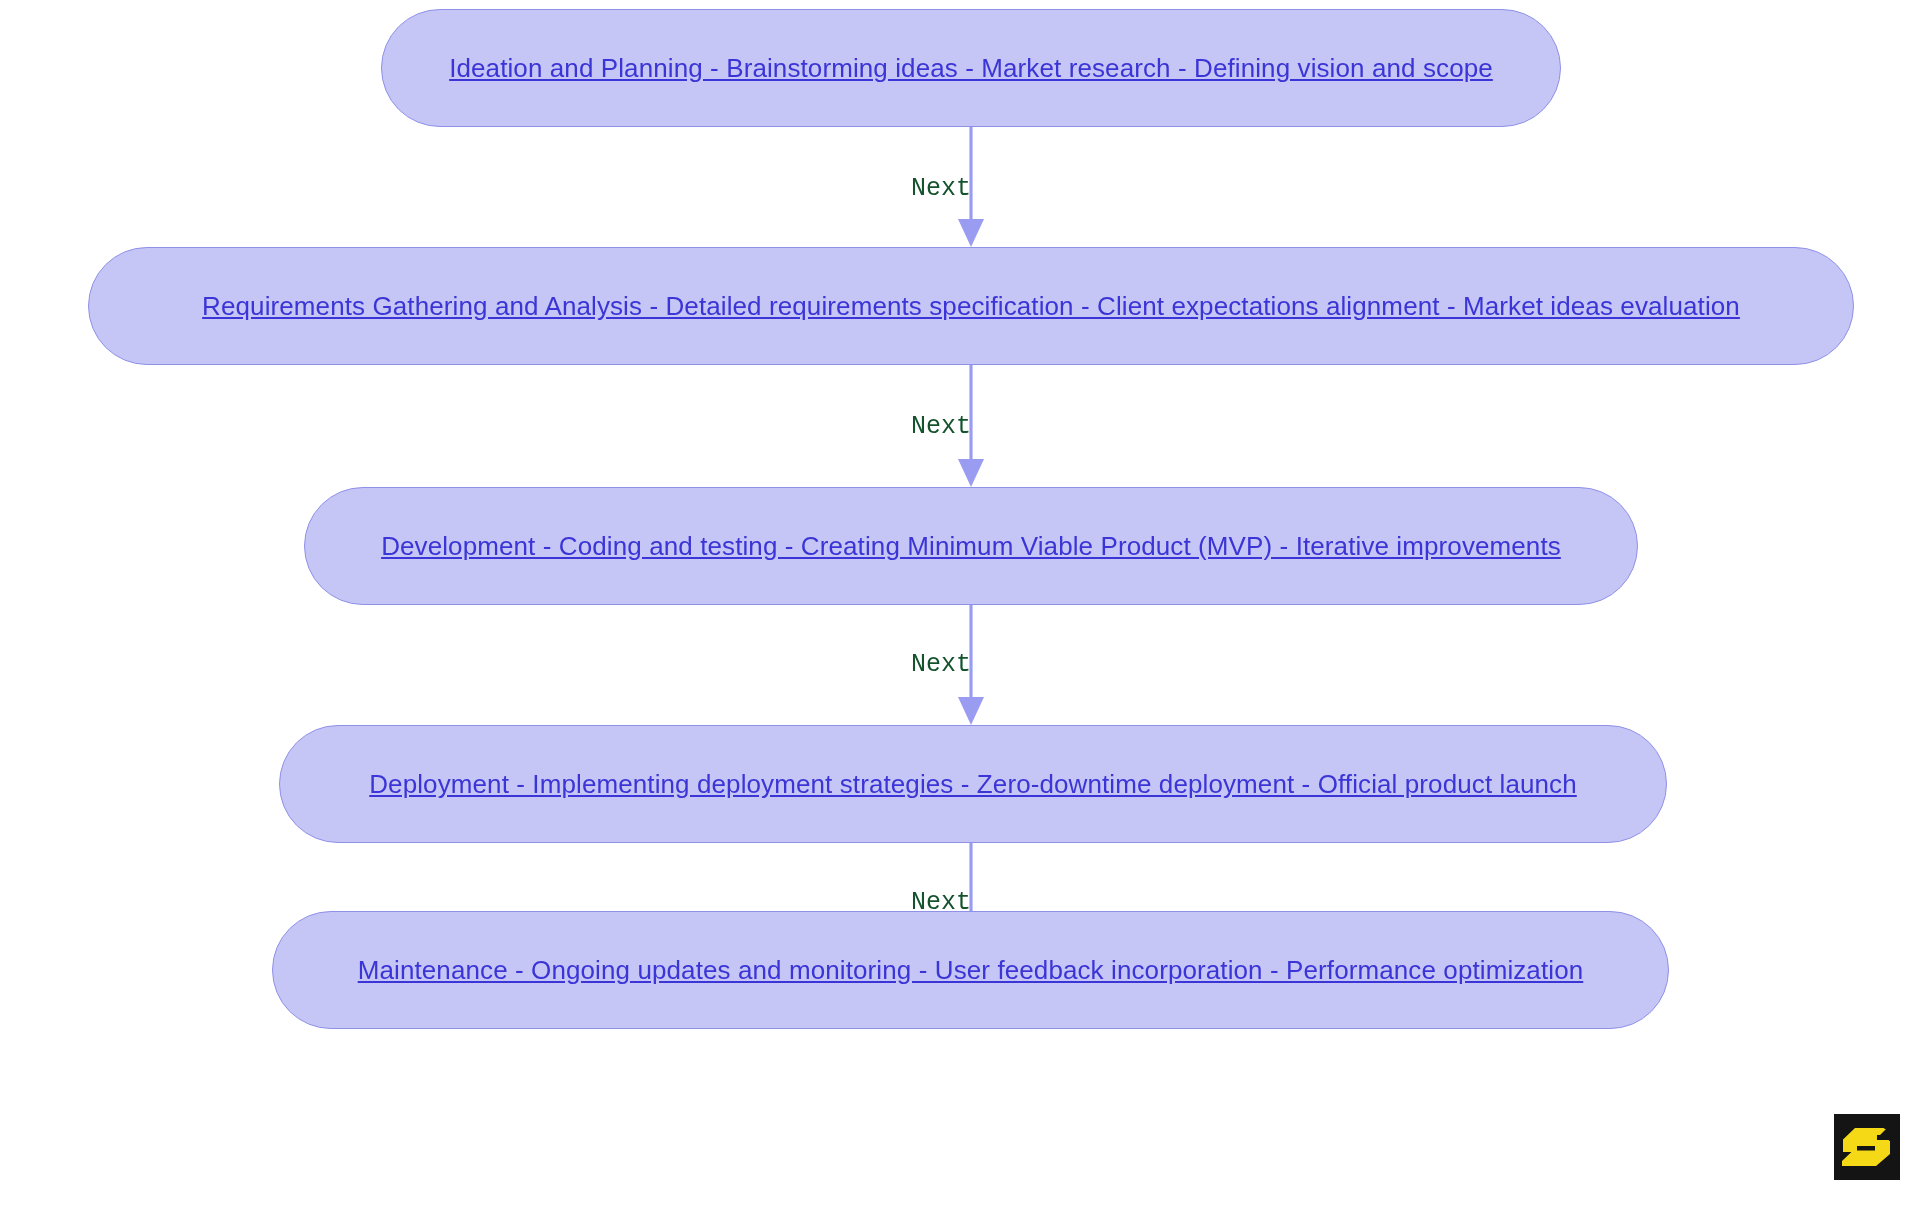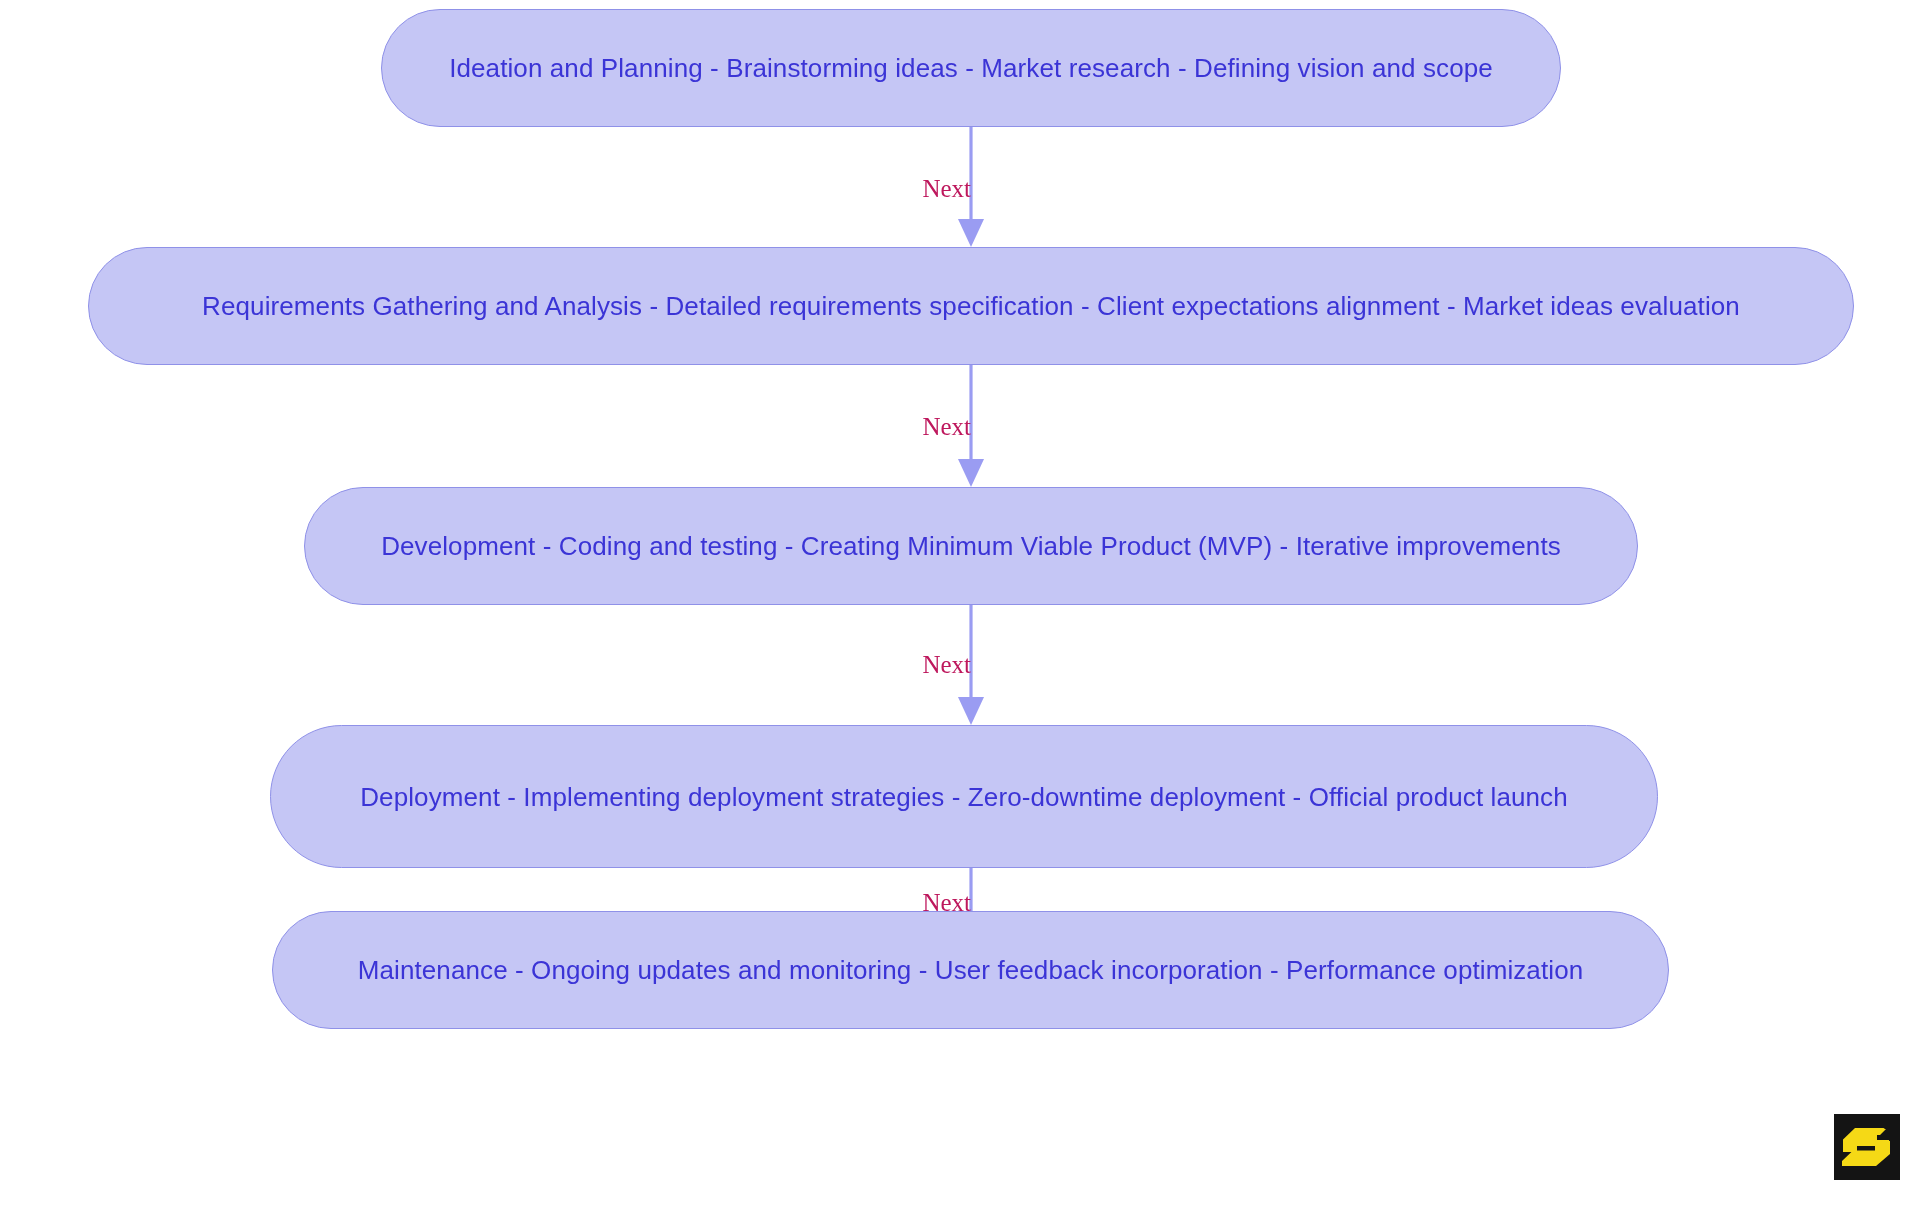--- a/index.html
+++ b/index.html
@@ -33,32 +33,33 @@
     display: flex;
     align-items: center;
     justify-content: center;
     color: #3b34d6;
     font-size: 26px;
     font-weight: 400;
     letter-spacing: 0.1px;
     white-space: nowrap;
     padding: 0 46px;
     line-height: 1;
+    text-decoration: underline;
   }
 
   .node-label {
     display: block;
     color: #3b34d6;
   }
 
   
   #node-0 { left: 381px;  top: 9px;    width: 1180px; height: 118px; }
   #node-1 { left: 88px;   top: 247px;  width: 1766px; height: 118px; }
   #node-2 { left: 304px;  top: 487px;  width: 1334px; height: 118px; text-align: center; }
-  #node-3 { left: 270px;  top: 725px;  width: 1388px; height: 143px; }
+  #node-3 { left: 279px;  top: 725px;  width: 1388px; height: 118px; }
   #node-4 { left: 272px;  top: 911px;  width: 1397px; height: 118px; }
 
   
   .edge {
     position: absolute;
     left: 0;
     top: 0;
     width: 1920px;
     height: 1215px;
     pointer-events: none;
@@ -68,23 +69,23 @@
     stroke: #9a9cf2;
     stroke-width: 3.2;
     fill: none;
   }
   .edge-arrow {
     fill: #9a9cf2;
   }
   .edge-label {
     position: absolute;
     transform: translate(-100%, -50%);
-    color: #be185d;
+    color: #14532d;
     font-size: 25px;
-    font-family: Liberation Serif, serif;
+    font-family: Liberation Mono, monospace;
     white-space: nowrap;
     line-height: 1;
     padding-right: 9px;
   }
   #edge-label-0 { left: 980px; top: 188px; }
   #edge-label-1 { left: 980px; top: 426px; }
   #edge-label-2 { left: 980px; top: 664px; }
   #edge-label-3 { left: 980px; top: 902px; }
 
   

